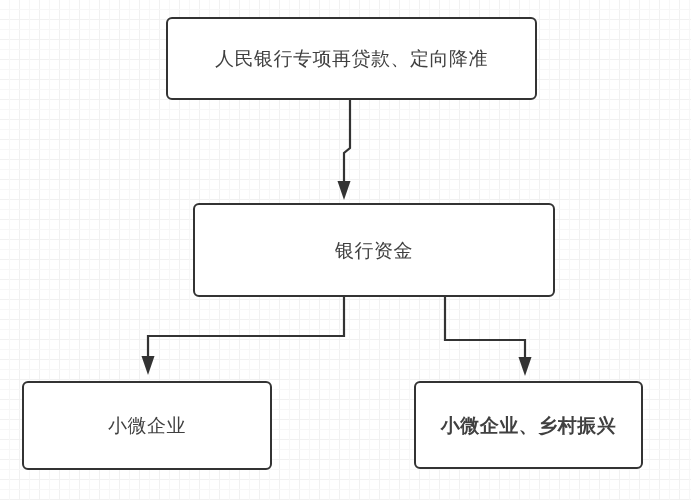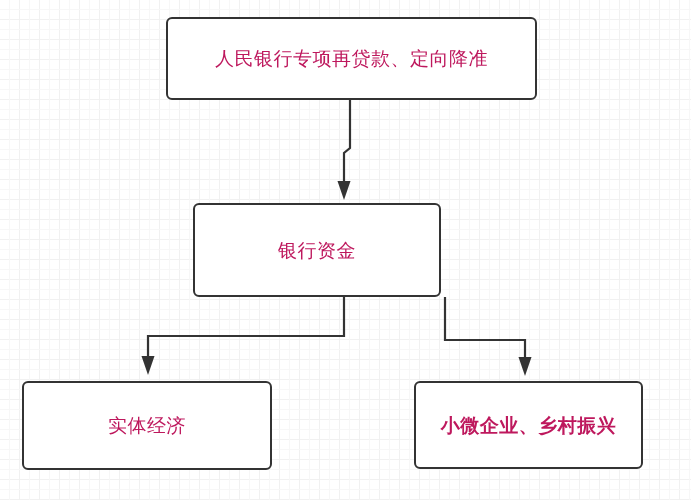--- a/index.html
+++ b/index.html
@@ -33,31 +33,31 @@
   .node {
     position: absolute;
     box-sizing: border-box;
     background: #ffffff;
     border: 2px solid #333333;
     border-radius: 6px;
     display: flex;
     align-items: center;
     justify-content: center;
     text-align: center;
-    color: #be185d;
+    color: #404040;
     letter-spacing: 0.5px;
     line-height: 1.4;
   }
   .node-label {
     display: block;
     padding: 0 10px;
     white-space: nowrap;
   }
   #node-policy  { left: 166px; top: 17px;  width: 371px; height: 83px; }
-  #node-funds   { left: 193px; top: 203px; width: 248px; height: 94px; }
+  #node-funds   { left: 193px; top: 203px; width: 362px; height: 94px; }
   #node-economy { left: 22px;  top: 381px; width: 250px; height: 89px; }
   #node-sme     { left: 414px; top: 381px; width: 229px; height: 88px; }
   #node-policy  .node-label { font-size: 19px; }
   #node-funds   .node-label { font-size: 19px; }
   #node-economy .node-label { font-size: 19px; }
   #node-sme     .node-label { font-size: 19px; font-weight: bold; }
   #edges {
     position: absolute;
     left: 0;
     top: 0;
@@ -96,20 +96,20 @@
 
   <div class="node" id="node-policy">
     <span class="node-label">人民银行专项再贷款、定向降准</span>
   </div>
 
   <div class="node" id="node-funds">
     <span class="node-label">银行资金</span>
   </div>
 
   <div class="node" id="node-economy">
-    <span class="node-label">实体经济</span>
+    <span class="node-label">小微企业</span>
   </div>
 
   <div class="node" id="node-sme">
     <span class="node-label">小微企业、乡村振兴</span>
   </div>
 
 </div>
 
 </body></html>

